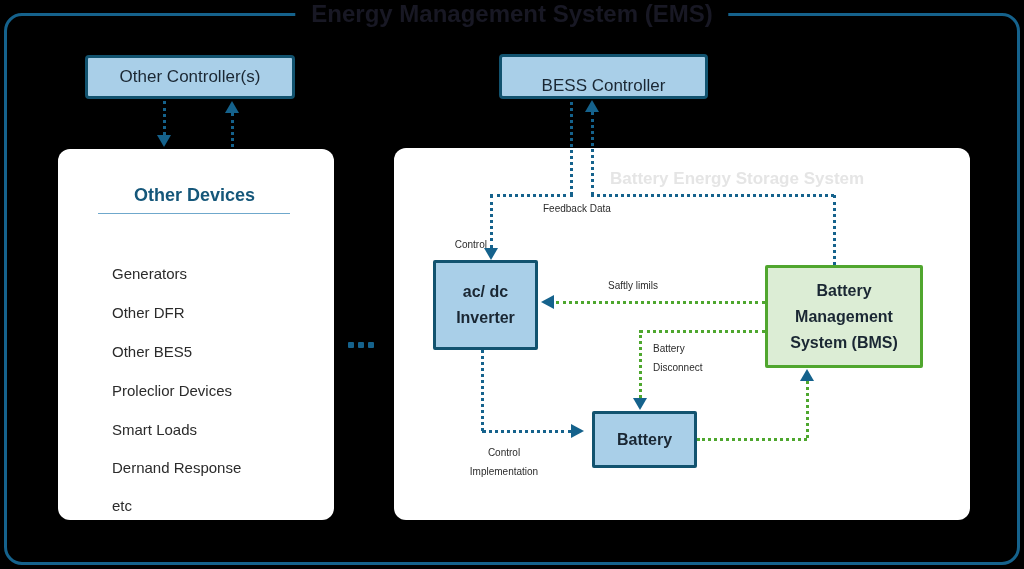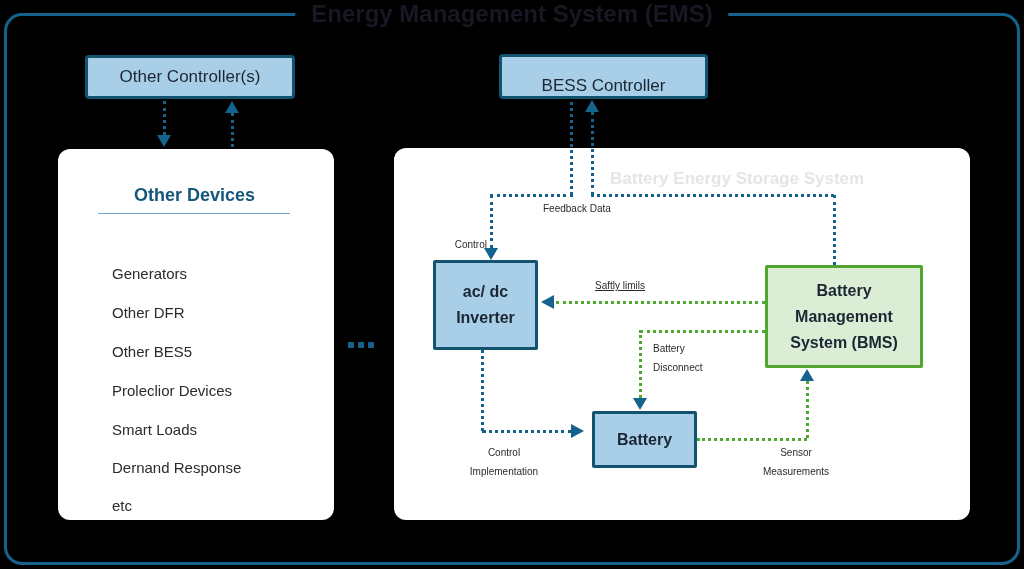--- a/index.html
+++ b/index.html
@@ -106,21 +106,21 @@
   <div class="lbl" style="left:543px;top:199px;">Feedback Data</div>
   <div class="lbl" style="left:420px;top:235px;width:67px;text-align:right;">Control</div>
 
   <div class="node sq" style="left:433px;top:260px;width:105px;height:90px;">
     <span>ac/ dc</span>
     <span>Inverter</span>
   </div>
 
   <div class="arr arr-left green" style="left:541px;top:295px;"></div>
   <div class="hline green" style="left:556px;top:301px;width:209px;"></div>
-  <div class="lbl" style="left:595px;top:276px;text-decoration:underline;">Saftly limils</div>
+  <div class="lbl" style="left:608px;top:276px;">Saftly limils</div>
 
   <div class="hline green" style="left:640px;top:330px;width:125px;"></div>
   <div class="vline green" style="left:639px;top:330px;height:68px;"></div>
   <div class="arr arr-down green" style="left:633px;top:398px;"></div>
   <div class="lbl" style="left:653px;top:339px;">
     <div>Battery</div>
     <div>Disconnect</div>
   </div>
 
   <div class="node sq node-green" style="left:765px;top:265px;width:158px;height:103px;">
@@ -137,18 +137,14 @@
   <div class="hline" style="left:482px;top:430px;width:90px;"></div>
   <div class="arr arr-right" style="left:571px;top:424px;"></div>
   <div class="lbl center" style="left:428px;top:443px;width:152px;">
     <div>Control</div>
     <div>Implementation</div>
   </div>
 
   <div class="hline green" style="left:697px;top:438px;width:110px;"></div>
   <div class="vline green" style="left:806px;top:381px;height:57px;"></div>
   <div class="arr arr-up green" style="left:800px;top:369px;"></div>
-  <div class="lbl center" style="left:720px;top:443px;width:152px;">
-    <div>Sensor</div>
-    <div>Measurements</div>
-  </div>
 
 </div>
 
 </body></html>

